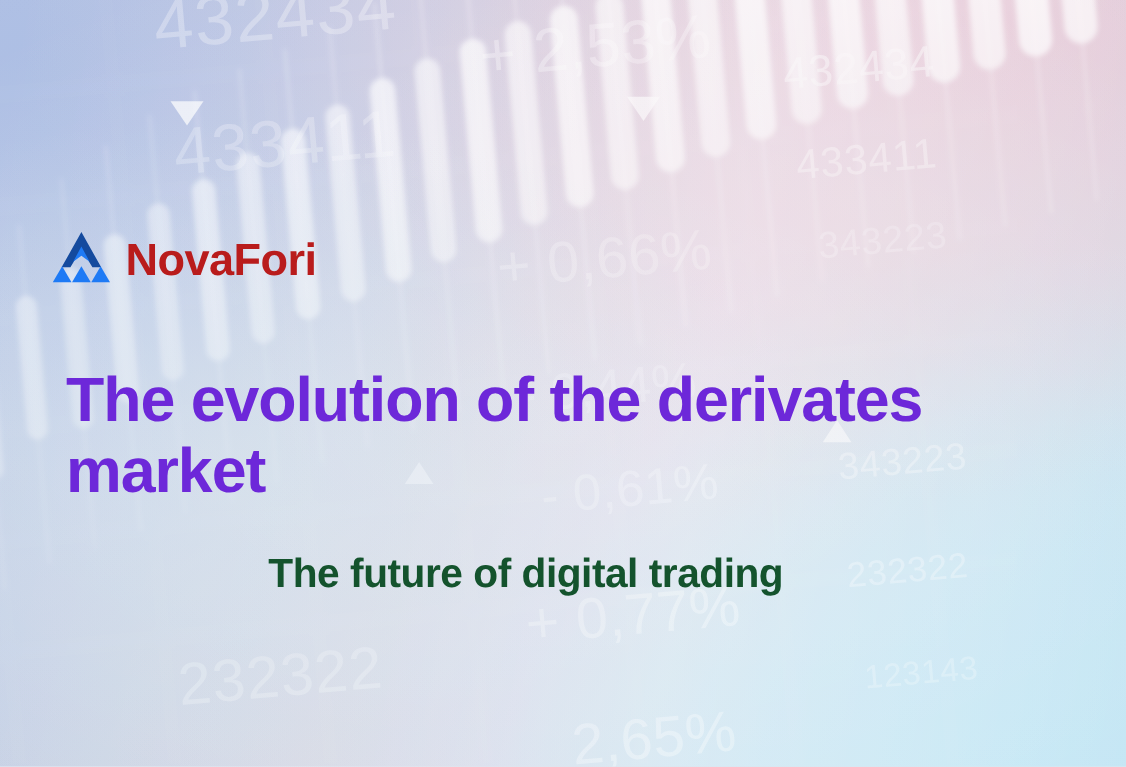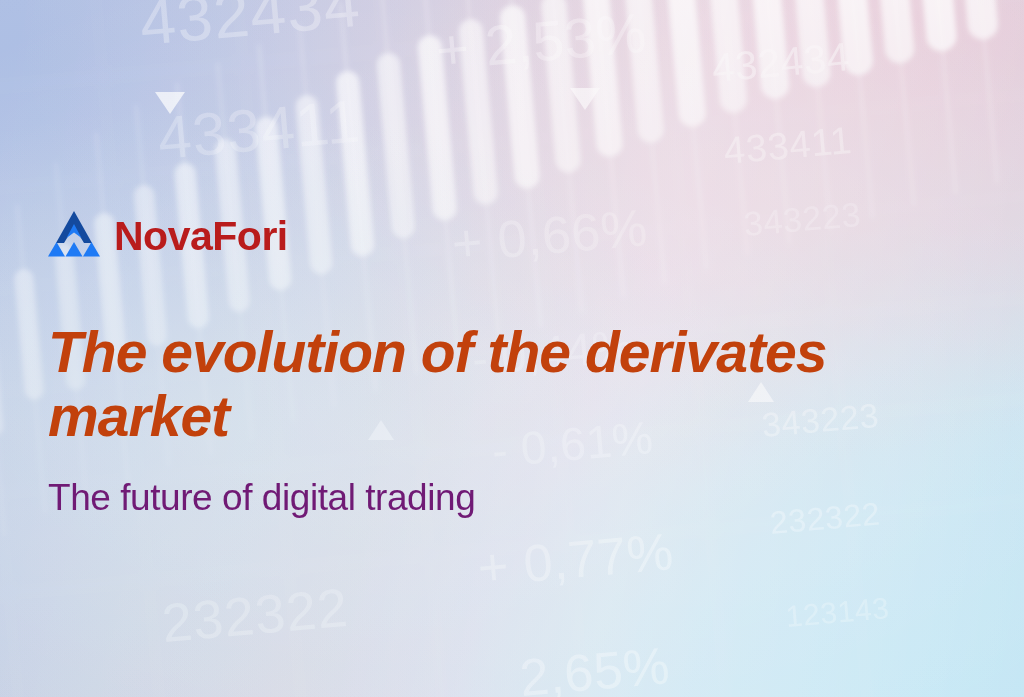--- a/index.html
+++ b/index.html
@@ -132,39 +132,39 @@
   #logo-mark { flex: 0 0 auto; display: block; }
   #logo-wordmark {
     font-size: 41px;
     font-weight: bold;
     color: #b91c1c;
     letter-spacing: -0.012em;
     line-height: 1;
   }
 
   #headline {
-    margin: 0;
+    margin: 12px;
     padding-top: 52px;
     font-size: 57px;
     line-height: 1.13;
     font-weight: bold;
-    color: #c2410c;
+    color: #6d28d9;
     letter-spacing: -0.017em;
     max-width: 790px;
-    font-style: italic;
   }
 
   #subtitle {
     margin: 0;
     padding-top: 27px;
     font-size: 37px;
     line-height: 1.2;
-    font-weight: normal;
-    color: #701a75;
+    font-weight: bold;
+    color: #14532d;
     letter-spacing: -0.012em;
+    text-align: center;
   }
 </style>
 </head>
 <body>
 
 <div id="banner">
 
   <div class="bg-layer" id="bg-base"></div>
   <div class="bg-layer" id="bg-blue"></div>
   <div class="bg-layer" id="bg-pink"></div>

